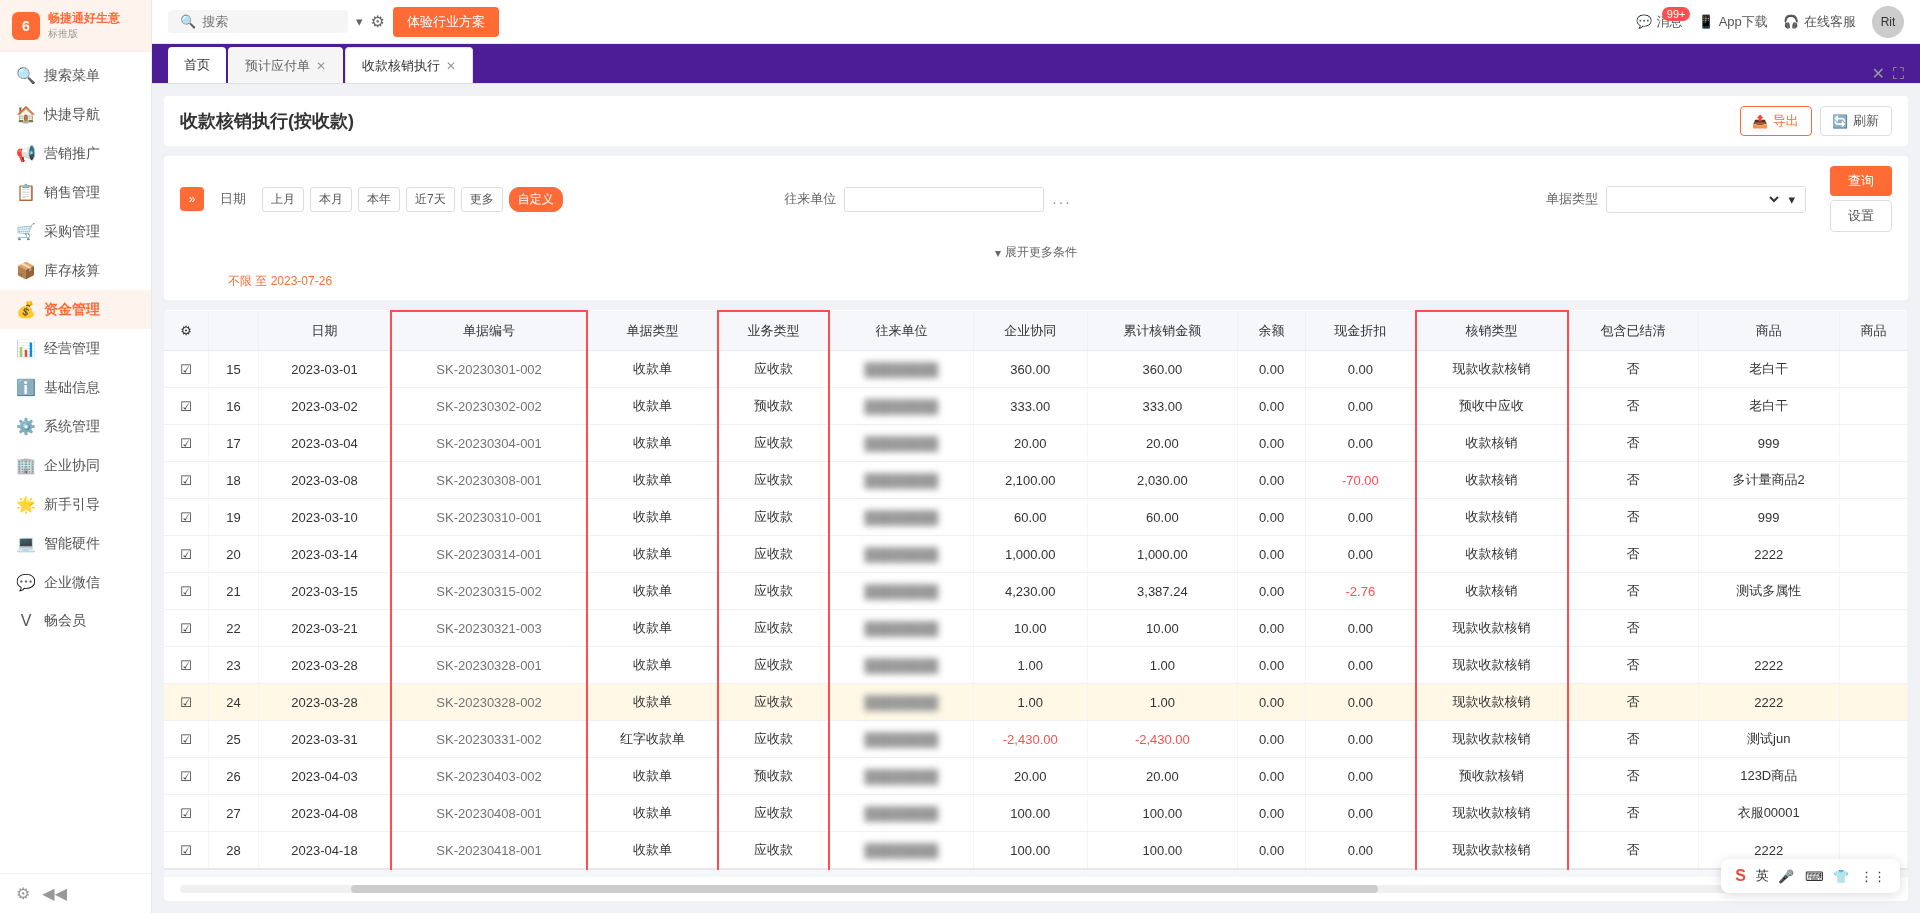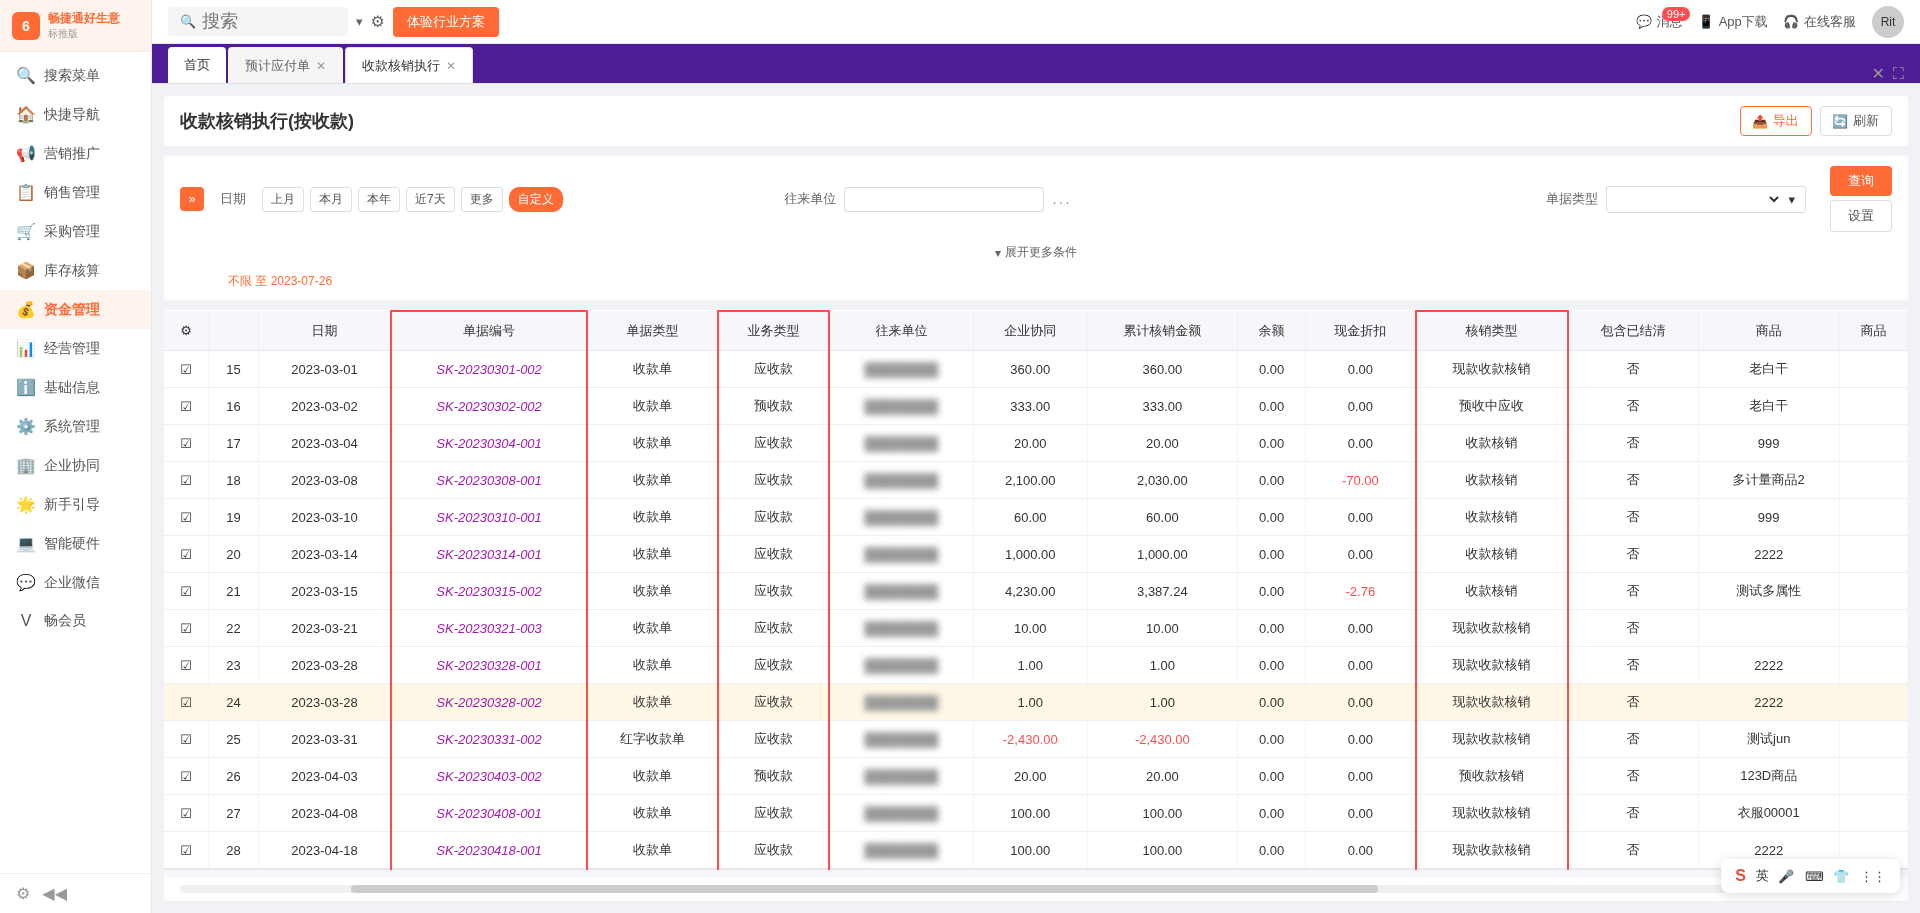--- a/index.html
+++ b/index.html
@@ -17,21 +17,21 @@
     .sidebar-bottom { padding: 10px 16px; border-top: 1px solid #f0f0f0; display: flex; align-items: center; gap: 12px; }
     .sidebar-bottom-icon { font-size: 16px; color: #999; cursor: pointer; }
 
     
     .main { flex: 1; display: flex; flex-direction: column; height: 913px; overflow: hidden; }
 
     
     .topbar { height: 44px; background: #fff; border-bottom: 1px solid #e8e8e8; display: flex; align-items: center; padding: 0 16px; gap: 12px; flex-shrink: 0; }
     .topbar-left { display: flex; align-items: center; gap: 8px; flex: 1; }
     .topbar-search { display: flex; align-items: center; background: #f5f5f5; border-radius: 4px; padding: 4px 12px; gap: 6px; min-width: 180px; }
-    .topbar-search input { border: none; background: transparent; outline: none; font-size: 18px; color: #333; width: 120px; }
+    .topbar-search input { border: none; background: transparent; outline: none; font-size: 13px; color: #333; width: 120px; }
     .topbar-dropdown-btn { display: flex; align-items: center; gap: 4px; color: #666; cursor: pointer; font-size: 13px; }
     .topbar-gear { font-size: 16px; color: #666; cursor: pointer; }
     .topbar-experience-btn { background: #ff6b35; color: white; border: none; border-radius: 4px; padding: 6px 14px; font-size: 13px; cursor: pointer; }
     .topbar-right { display: flex; align-items: center; gap: 16px; }
     .topbar-msg { display: flex; align-items: center; gap: 4px; cursor: pointer; color: #555; font-size: 13px; position: relative; }
     .topbar-badge { background: #ff4d4f; color: white; border-radius: 10px; padding: 1px 5px; font-size: 11px; position: absolute; top: -6px; right: -8px; }
     .topbar-app { display: flex; align-items: center; gap: 4px; cursor: pointer; color: #555; font-size: 13px; }
     .topbar-service { display: flex; align-items: center; gap: 4px; cursor: pointer; color: #555; font-size: 13px; }
     .topbar-avatar { width: 28px; height: 28px; background: #ddd; border-radius: 50%; }
 
@@ -73,21 +73,21 @@
     .filter-expand { display: flex; align-items: center; justify-content: center; gap: 4px; color: #666; font-size: 12px; cursor: pointer; padding: 4px; }
 
     
     .table-container { flex: 1; background: #fff; border-radius: 4px; overflow: hidden; display: flex; flex-direction: column; }
     .table-wrap { flex: 1; overflow: auto; }
     table { width: 100%; border-collapse: collapse; font-size: 13px; }
     thead tr { background: #f5f7fa; }
     th { padding: 10px 8px; text-align: center; color: #333; font-weight: 500; border-bottom: 1px solid #e8e8e8; border-right: 1px solid #f0f0f0; white-space: nowrap; position: sticky; top: 0; background: #f5f7fa; z-index: 1; }
     td { padding: 9px 8px; text-align: center; border-bottom: 1px solid #f0f0f0; border-right: 1px solid #f5f5f5; white-space: nowrap; color: #333; }
     tr.highlighted td { background: #fff8e6; }
-    .link-text { color: #a21caf; cursor: pointer; text-decoration: none; font-style: italic; }
+    .link-text { color: #737373; cursor: pointer; text-decoration: none; }
     .negative { color: #ff4d4f; }
 
     
     .table-footer { background: #f5f7fa; border-top: 2px solid #e8e8e8; }
     .table-footer td { font-weight: 500; color: #333; padding: 8px; }
 
     
     .table-scrollbar { height: 8px; background: #f0f0f0; border-radius: 4px; margin: 4px 8px; position: relative; }
     .table-scrollbar-thumb { height: 8px; background: #ccc; border-radius: 4px; width: 60%; margin-left: 10%; }
 

